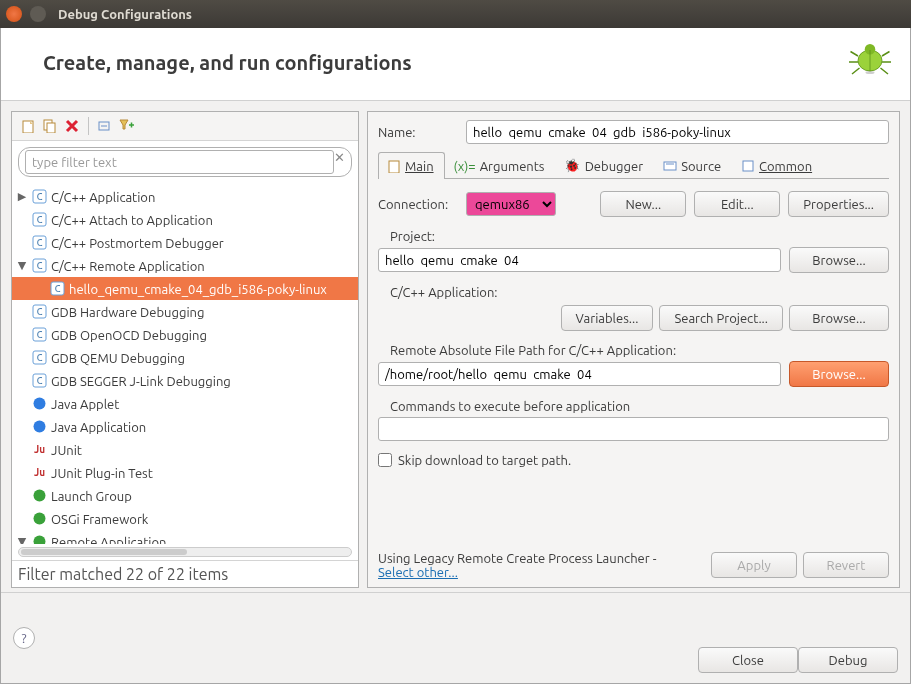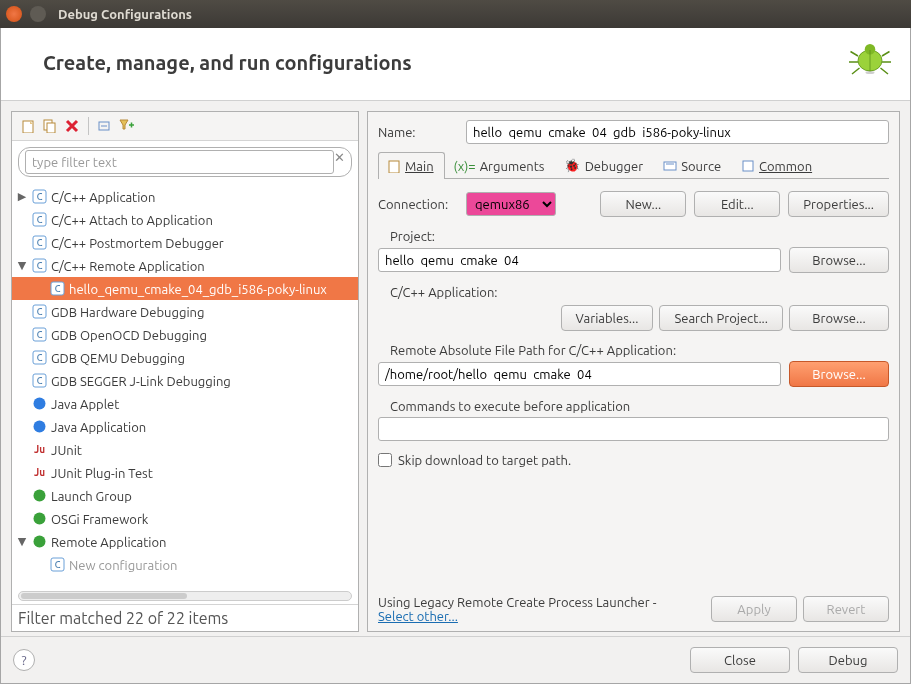--- a/index.html
+++ b/index.html
@@ -392,19 +392,19 @@
           <button class="btn" disabled="">Apply</button>
           <button class="btn" disabled="">Revert</button>
         </div>
       </div>
     </div>
 
   </div>
 
   <div class="footer">
     <div class="help">?</div>
-    <div style="display:flex; gap:8px;">
+    <div style="display:flex; gap:0;margin-top:44px;">
       <button class="btn wide">Close</button>
       <button class="btn wide">Debug</button>
     </div>
   </div>
 
 </div>
 
 </body></html>

